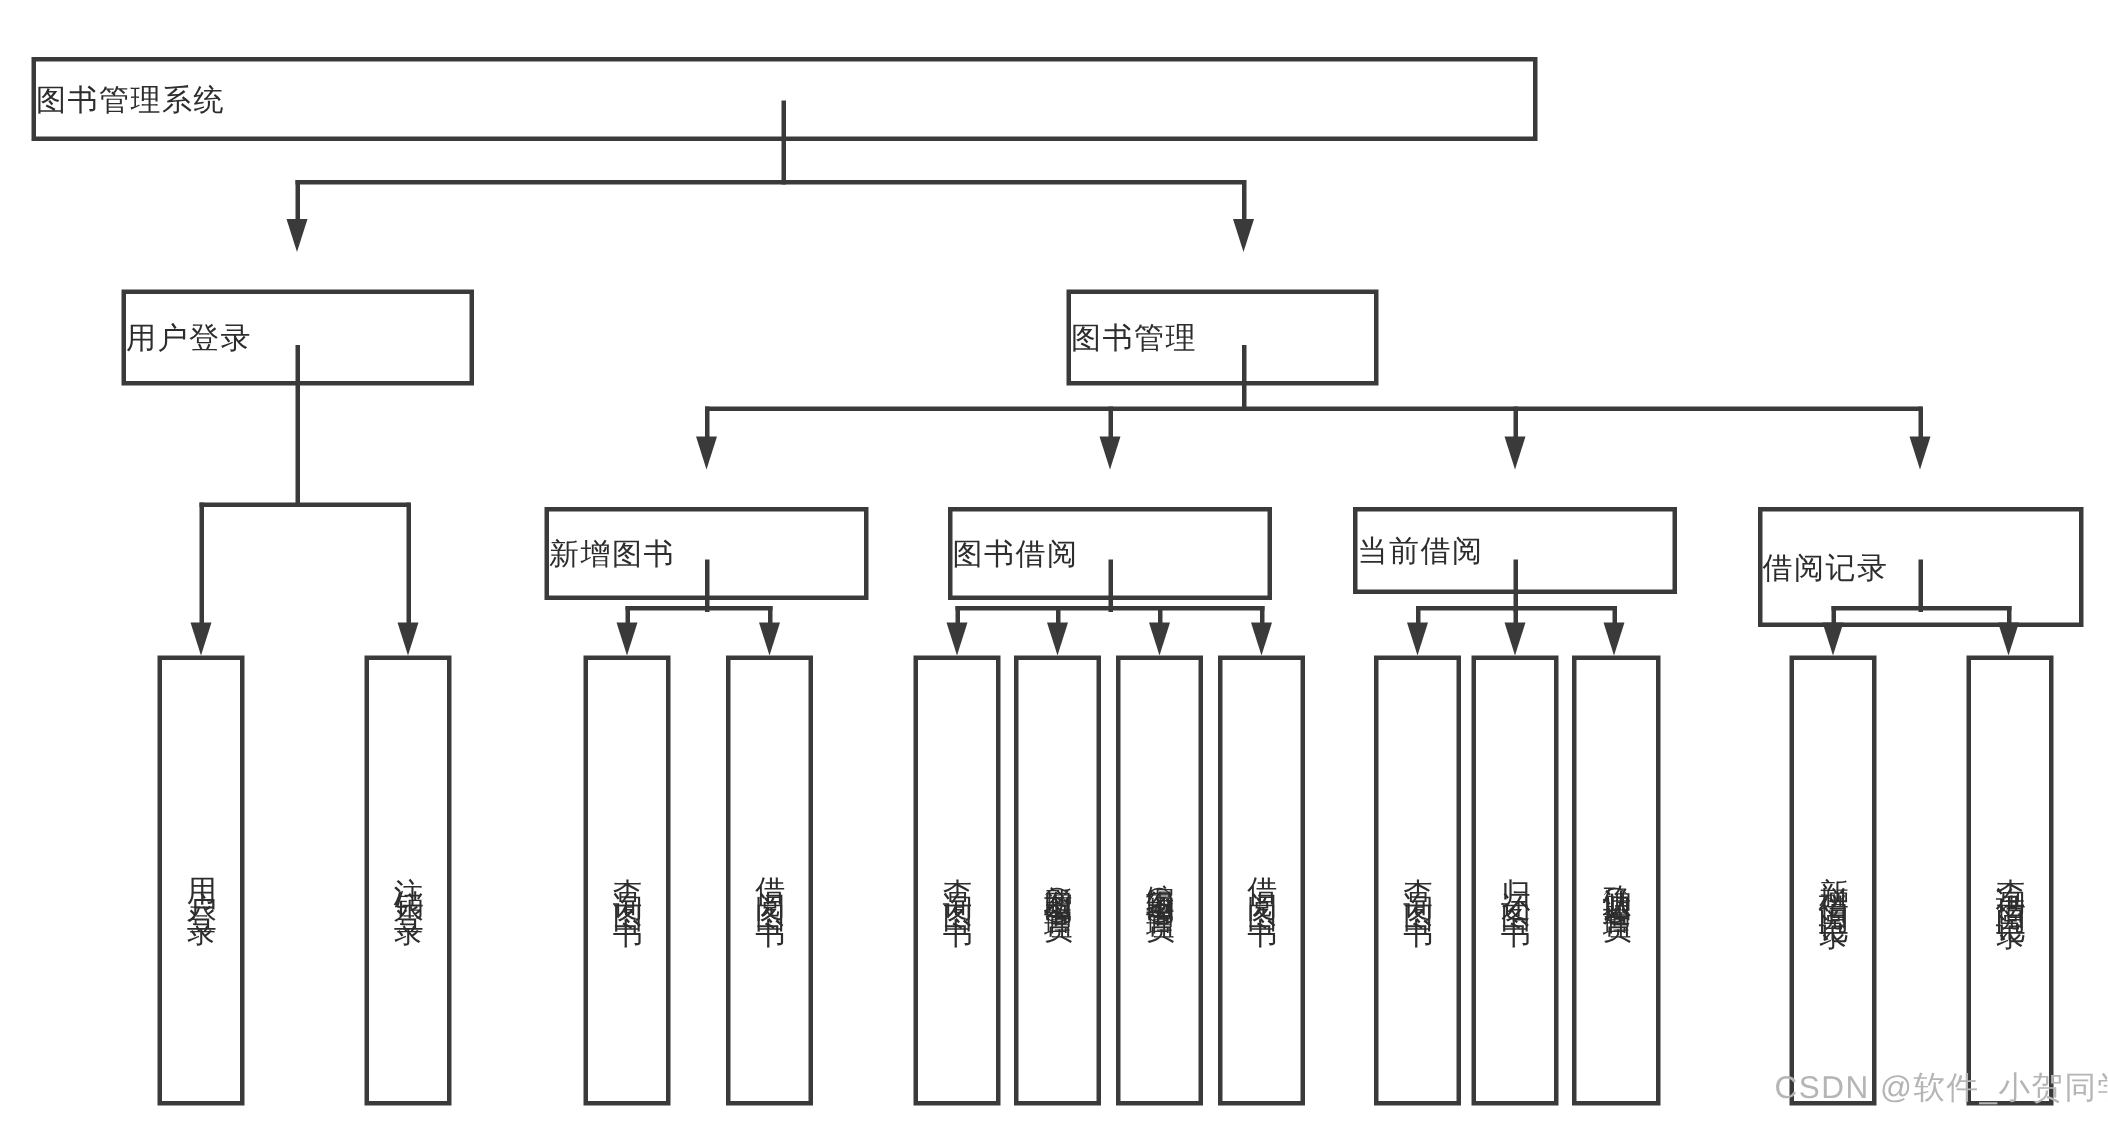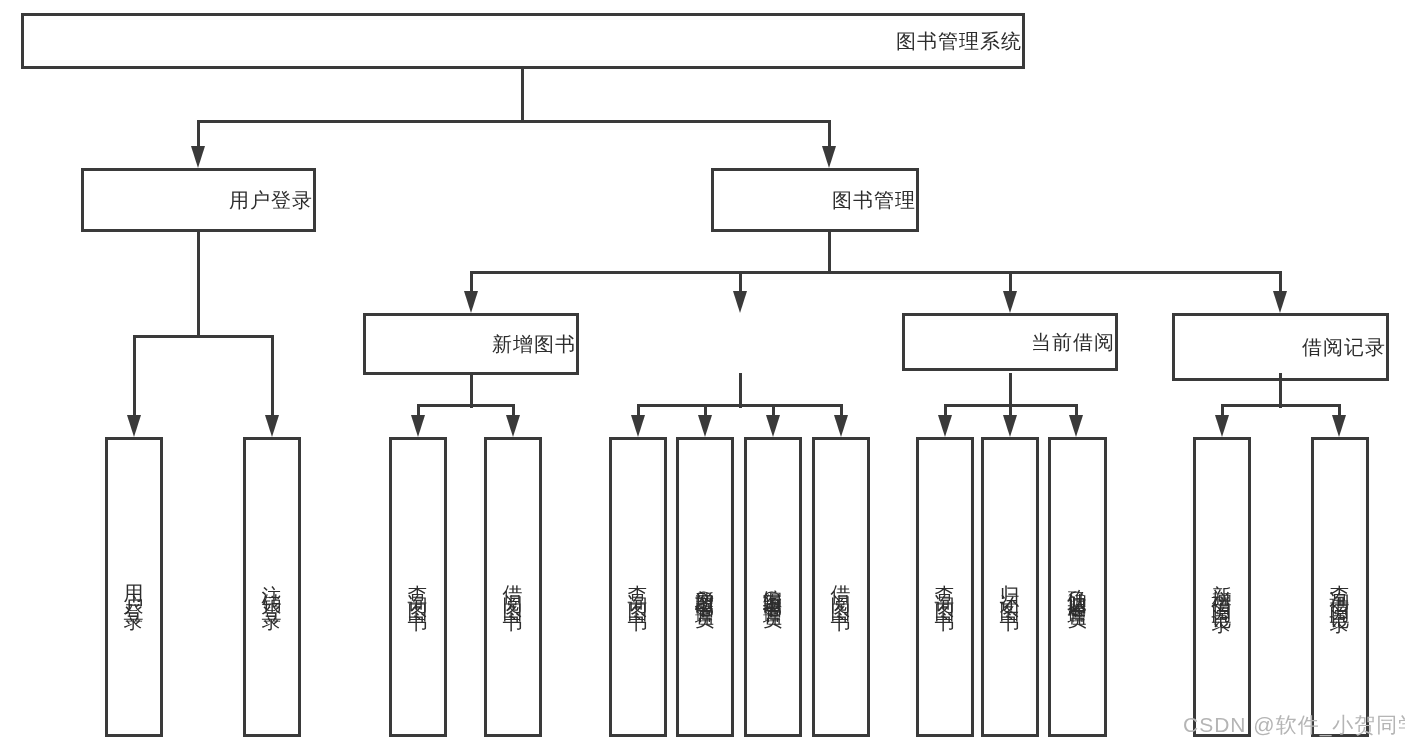--- a/index.html
+++ b/index.html
@@ -2,22 +2,22 @@
 <html><head>
 <meta charset="utf-8">
 <style>
   html,body{margin:0;padding:0;background:#fff;}
   #stage{
     position:relative;width:1405px;height:747px;overflow:hidden;background:#fff;
     font-family:"Liberation Sans","DejaVu Sans",sans-serif;color:#2d2d2d;
   }
   .hbox{
     position:absolute;box-sizing:border-box;border:3px solid #3a3a3a;background:#fff;
-    display:flex;align-items:center;justify-content:flex-end;
-    font-size:20px;letter-spacing:1px;white-space:nowrap;
+    display:flex;align-items:center;justify-content:flex-start;
+    font-size:20px;letter-spacing:1px;white-space:nowrap;margin-top:25px;
   }
   .vbox{
     position:absolute;box-sizing:border-box;border:3px solid #3a3a3a;background:#fff;
     display:flex;align-items:center;justify-content:center;
   }
   .vtext{
     writing-mode:vertical-rl;text-orientation:mixed;
     font-size:20px;line-height:1;letter-spacing:9px;
   }
   .vtext.sp6{letter-spacing:6px;}
@@ -71,24 +71,27 @@
   <div class="vline" style="left:739px;top:271px;height:24px"></div>
   <div class="arrow" style="left:733px;top:291px"></div>
   <div class="vline" style="left:1009px;top:271px;height:24px"></div>
   <div class="arrow" style="left:1003px;top:291px"></div>
   <div class="vline" style="left:1279px;top:271px;height:24px"></div>
   <div class="arrow" style="left:1273px;top:291px"></div>
 
   <div class="hbox" style="left:363px;top:313px;width:216px;height:62px">
     <span>新增图书</span>
   </div>
+  <div class="hbox" style="left:632px;top:313px;width:216px;height:62px">
+    <span>图书借阅</span>
+  </div>
   <div class="hbox" style="left:902px;top:313px;width:216px;height:58px">
     <span>当前借阅</span>
   </div>
-  <div class="hbox" style="left:1172px;top:313px;width:217px;height:68px">
+  <div class="hbox" style="left:1172px;top:313px;width:217px;height:80px">
     <span>借阅记录</span>
   </div>
 
   <div class="vline" style="left:470px;top:373px;height:35px"></div>
   <div class="hline" style="left:417px;top:404px;width:98px"></div>
   <div class="vline" style="left:417px;top:404px;height:13px"></div>
   <div class="arrow" style="left:411px;top:415px"></div>
   <div class="vline" style="left:512px;top:404px;height:13px"></div>
   <div class="arrow" style="left:506px;top:415px"></div>
 

